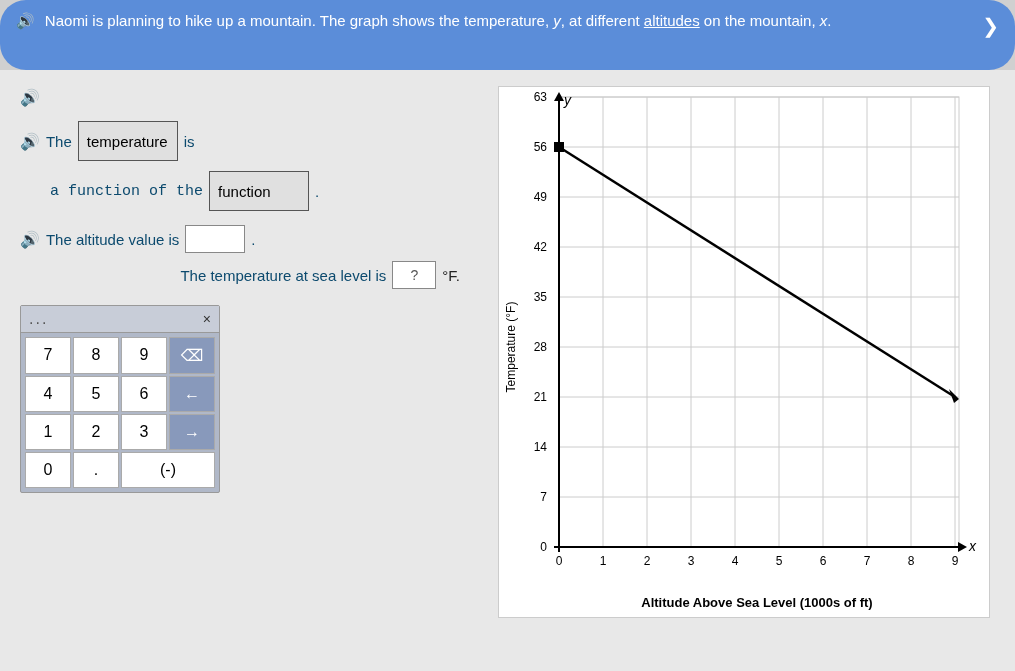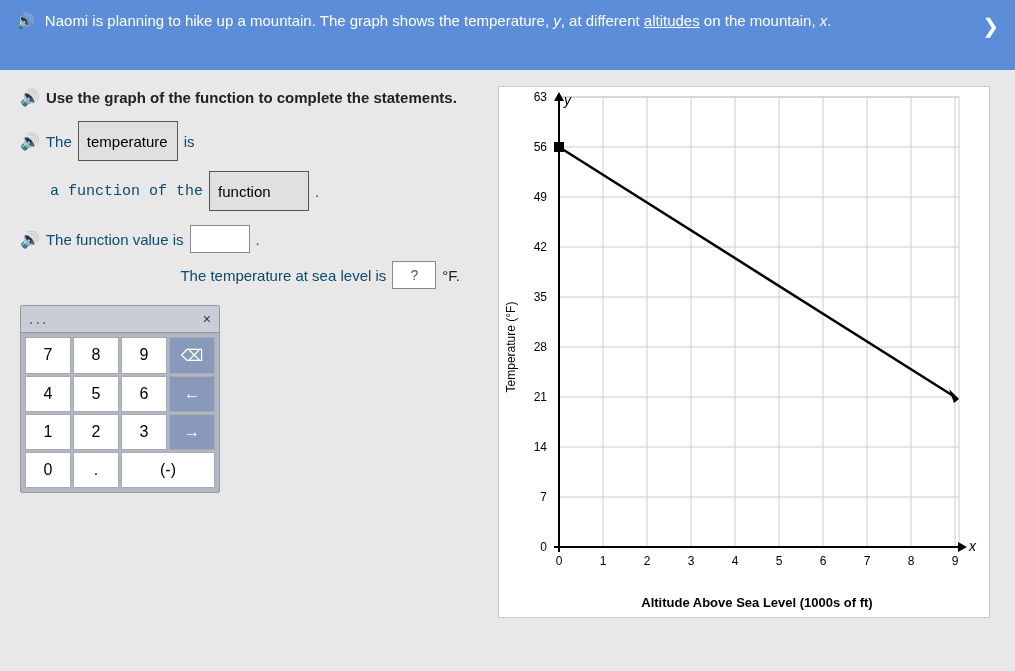--- a/index.html
+++ b/index.html
@@ -13,20 +13,21 @@
     }
 
     
     .header {
       background: #5b8dd9;
       padding: 10px 16px 10px 16px;
       display: flex;
       align-items: flex-start;
       justify-content: space-between;
       min-height: 70px;
+      border-radius: 26px;
     }
     .header-text {
       color: white;
       font-size: 15px;
       line-height: 1.5;
       max-width: 920px;
     }
     .header-text a {
       color: white;
       text-decoration: underline;
@@ -228,21 +229,20 @@
   </div>
   <div class="header-chevron">❯</div>
 </div>
 
 <div class="main-content">
 
   <div class="left-panel">
 
     <div class="section-title">
       <span class="audio-icon">🔊</span>
-      <span>Use the graph of the function to complete the statements.</span>
     </div>
 
     <div class="statement-row">
       <span class="audio-icon">🔊</span>
       <span class="statement-text">The</span>
       <div class="answer-box-filled">
         <span>temperature</span>
       </div>
       <span class="statement-text">is</span>
     </div>
@@ -250,21 +250,21 @@
     <div class="statement-row">
       <span class="statement-text" style="margin-left:30px;font-family:Liberation Mono, monospace;">a function of the</span>
       <div class="answer-box-filled">
         <span>function</span>
       </div>
       <span class="statement-text">.</span>
     </div>
 
     <div class="initial-value-row">
       <span class="audio-icon">🔊</span>
-      <span class="statement-text">The function value is</span>
+      <span class="statement-text">The altitude value is</span>
       <div class="input-box">
         <span></span>
       </div>
       <span class="statement-text">.</span>
     </div>
 
     <div class="sea-level-row">
       <span class="statement-text" style="margin-left:22px;">The temperature at sea level is</span>
       <div class="input-box-question">
         <span>?</span>

